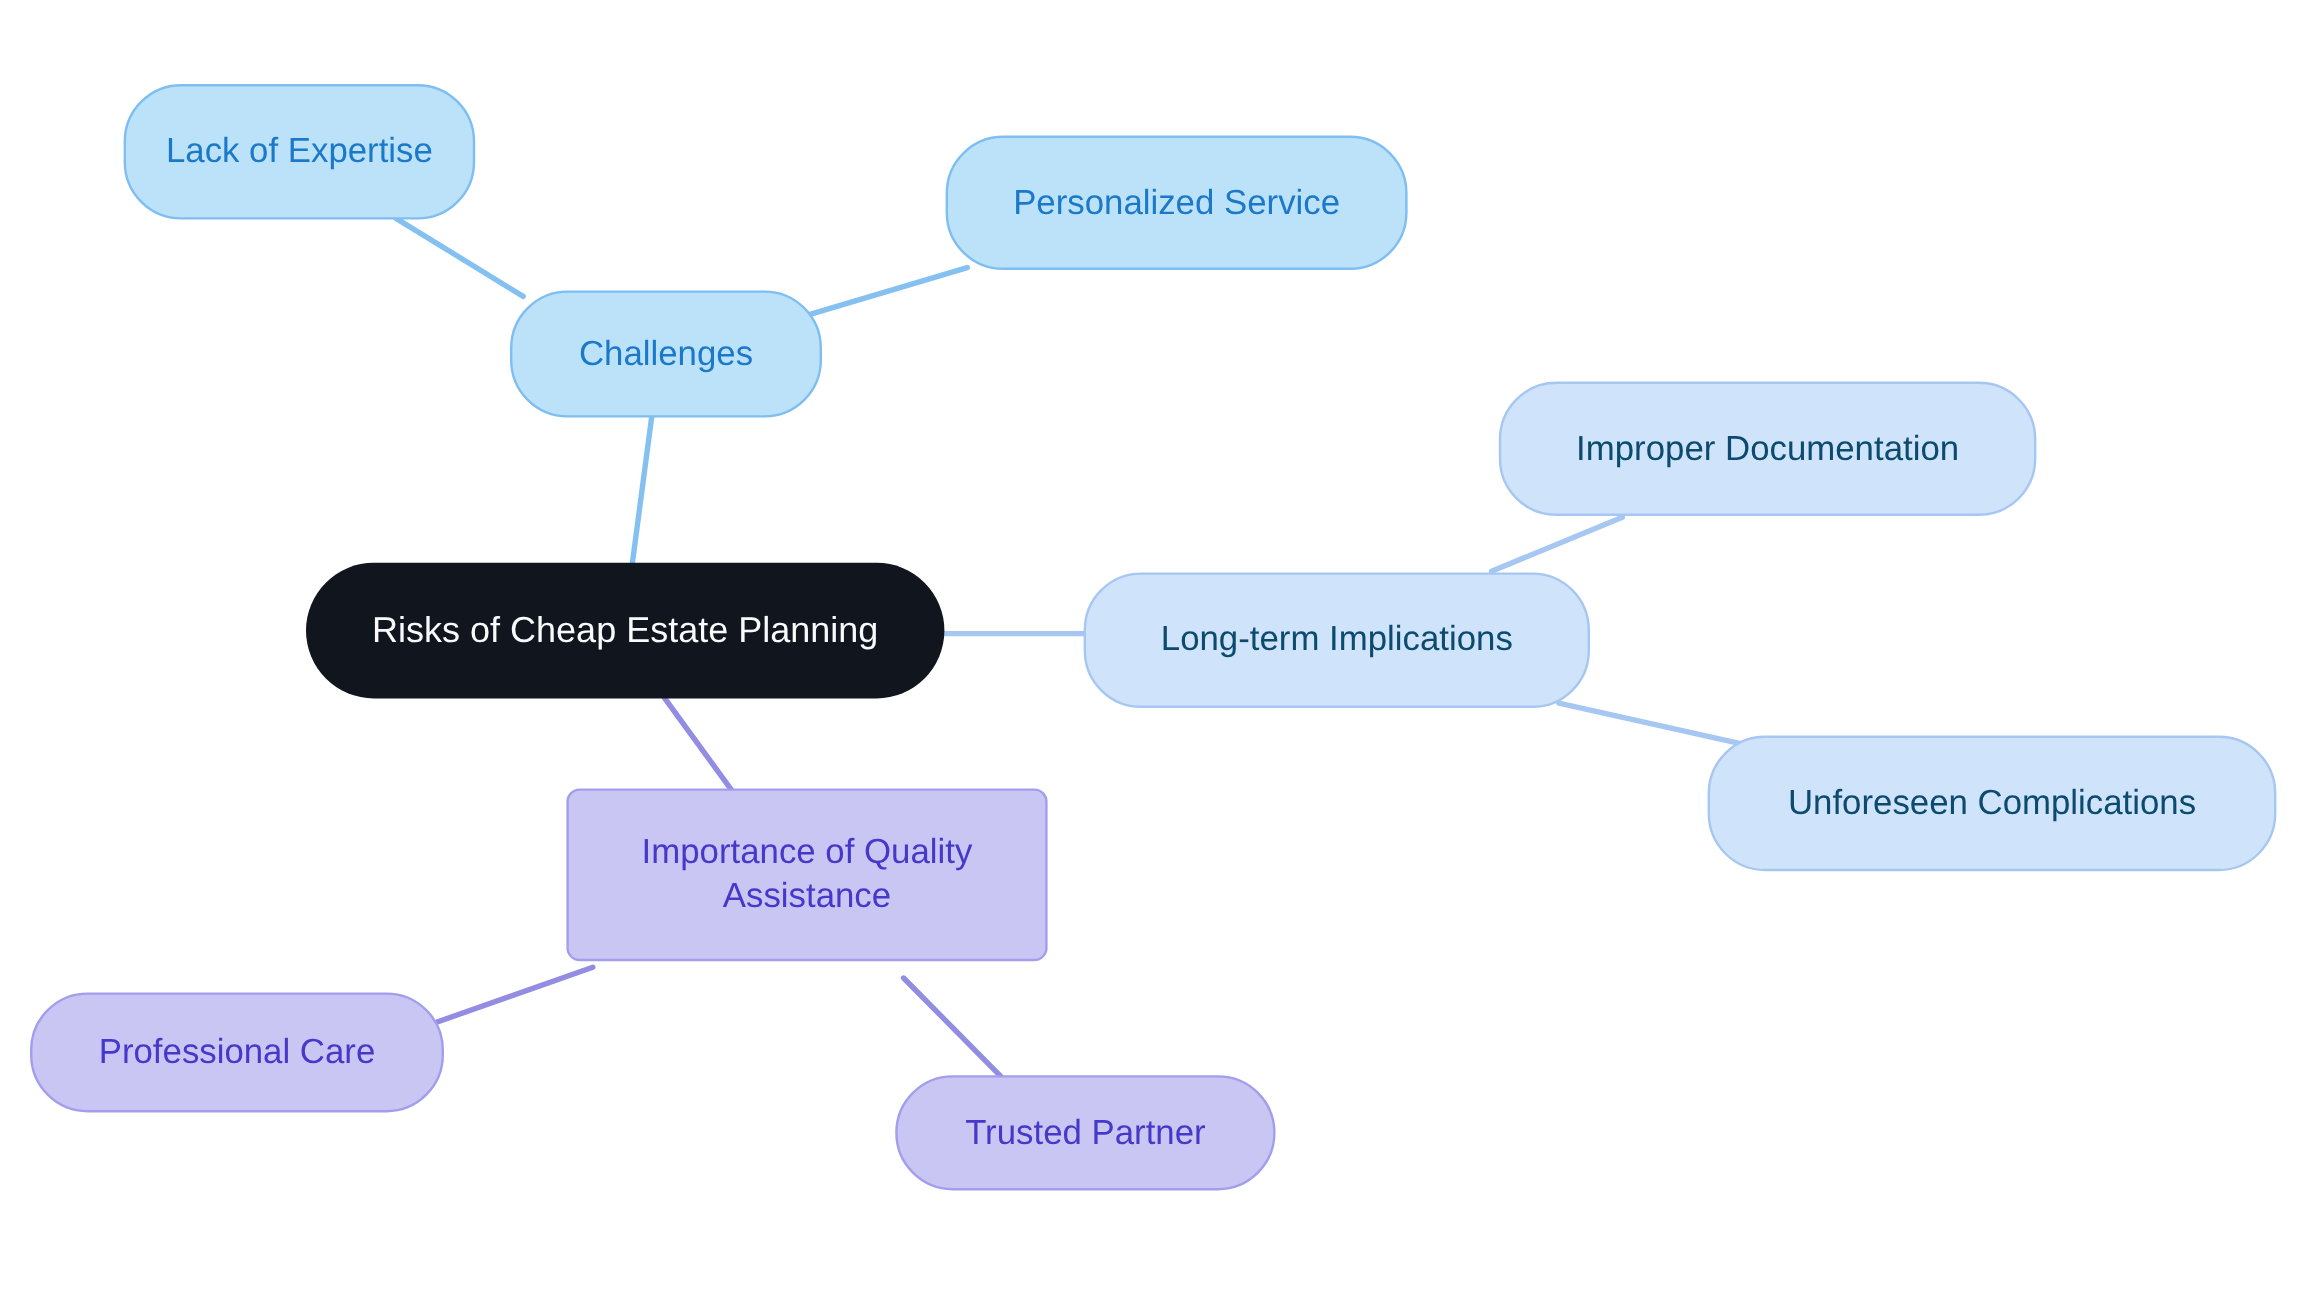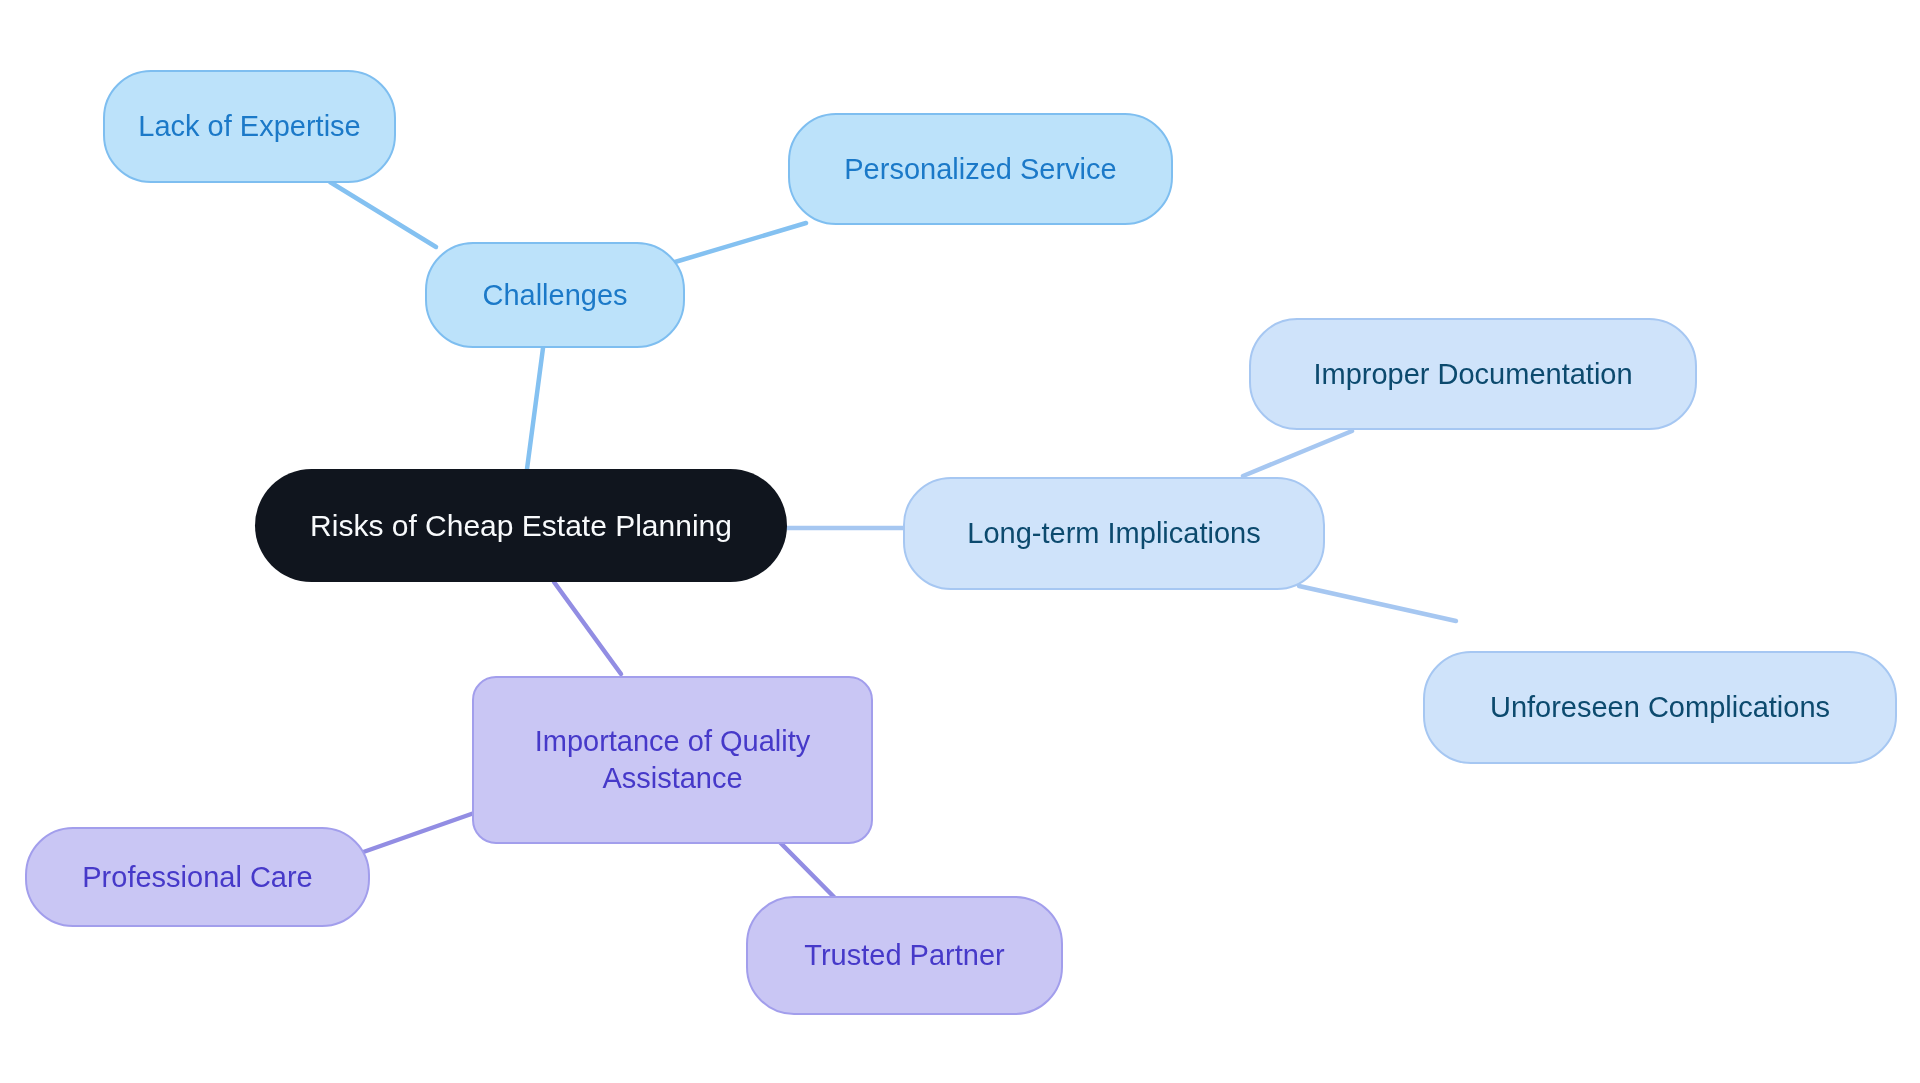--- a/index.html
+++ b/index.html
@@ -89,27 +89,27 @@
   <div class="node b-sky" style="left:788px; top:113px; width:385px; height:112px; border-radius:48px;">
     <span>Personalized Service</span>
   </div>
 
   <div class="node b-blue" style="left:903px; top:477px; width:422px; height:113px; border-radius:48px;align-items:center;">
     <span>Long-term Implications</span>
   </div>
   <div class="node b-blue" style="left:1249px; top:318px; width:448px; height:112px; border-radius:48px;">
     <span>Improper Documentation</span>
   </div>
-  <div class="node b-blue" style="left:1423px; top:613px; width:474px; height:113px; border-radius:48px;margin-top:38px;">
+  <div class="node b-blue" style="left:1423px; top:613px; width:474px; height:113px; border-radius:48px;">
     <span>Unforeseen Complications</span>
   </div>
 
-  <div class="node b-purple" style="left:472px; top:676px; width:401px; height:168px; border-radius:24px;">
+  <div class="node b-purple" style="left:472px; top:657px; width:401px; height:144px; border-radius:11px;">
     <span>Importance of Quality Assistance</span>
   </div>
   <div class="node b-purple" style="left:25px; top:827px; width:345px; height:100px; border-radius:48px;">
     <span>Professional Care</span>
   </div>
-  <div class="node b-purple" style="left:746px; top:896px; width:317px; height:119px; border-radius:48px;">
+  <div class="node b-purple" style="left:746px; top:896px; width:317px; height:96px; border-radius:48px;">
     <span>Trusted Partner</span>
   </div>
 
 </div>
 
 </body></html>

